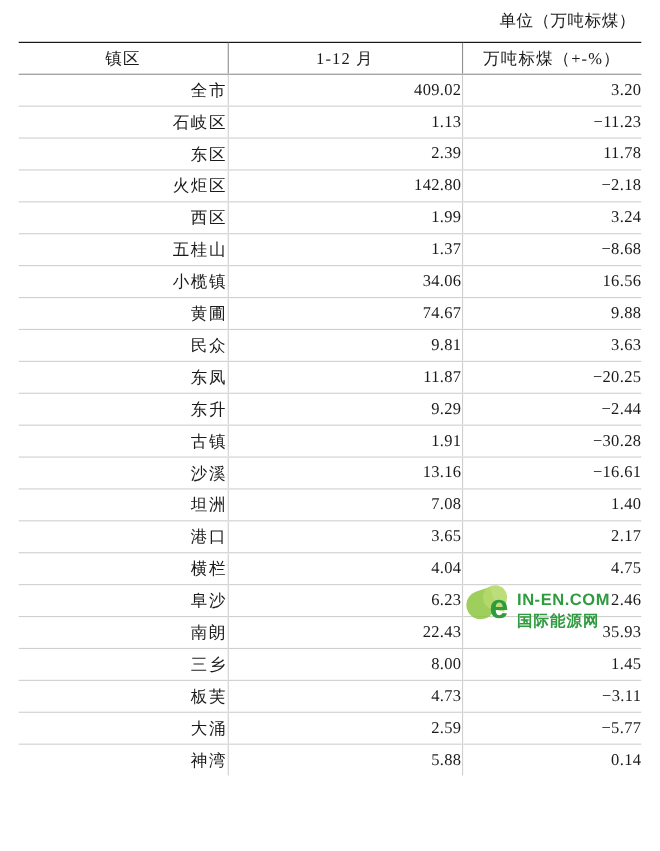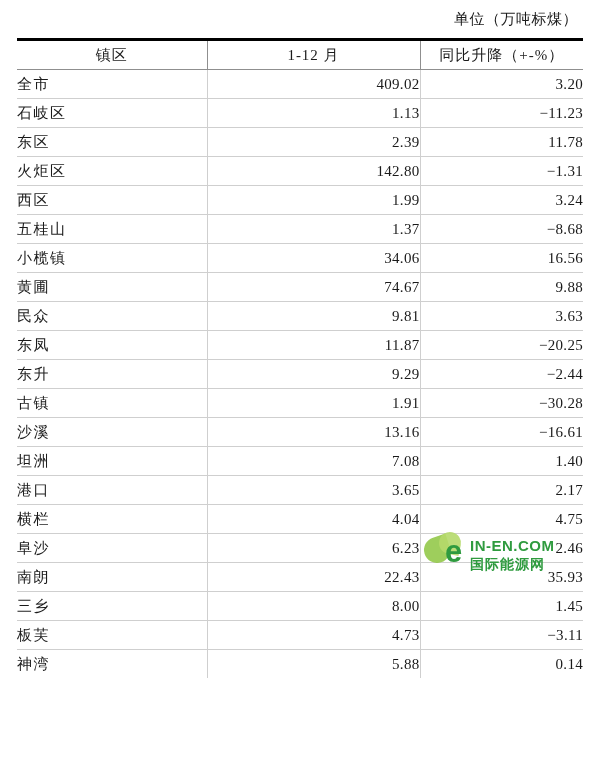--- a/index.html
+++ b/index.html
@@ -45,31 +45,31 @@
   table.data-table th,
   table.data-table td {
     border-bottom: 1px solid #cfcfcf;
     height: 28px;
     font-size: 15px;
     font-weight: normal;
     padding: 0;
     vertical-align: middle;
   }
   table.data-table thead th {
-    border-top: 3px solid #000000;
+    border-top: 1px solid #000000;
     border-bottom: 1px solid #8f8f8f;
     text-align: center;
     letter-spacing: 1px;
   }
   table.data-table thead th.col-region { }
   table.data-table .vline-left { border-left: 1px solid #cfcfcf; }
   table.data-table thead th.vline-left { border-left: 1px solid #8f8f8f; }
 
   td.region {
-    text-align: left;
+    text-align: right;
     letter-spacing: 1.5px;
   }
   td.num {
     text-align: right;
     padding-right: 34px;
     font-family: Liberation Serif, serif;
     letter-spacing: 0.3px;
   }
   tbody tr:last-child td {
     border-bottom: none;
@@ -147,21 +147,21 @@
   <table class="data-table">
     <colgroup>
       <col class="c0">
       <col class="c1">
       <col class="c2">
     </colgroup>
     <thead>
       <tr>
         <th class="col-region">镇区</th>
         <th class="vline-left">1-12 月</th>
-        <th class="vline-left">同比升降（+-%）</th>
+        <th class="vline-left">万吨标煤（+-%）</th>
       </tr>
     </thead>
     <tbody id="table-body">
         <tr>
           <td class="region">全市</td>
           <td class="num vline-left">409.02</td>
           <td class="num vline-left">3.20</td>
         </tr>
         <tr>
           <td class="region">石岐区</td>
@@ -169,21 +169,21 @@
           <td class="num vline-left">−11.23</td>
         </tr>
         <tr>
           <td class="region">东区</td>
           <td class="num vline-left">2.39</td>
           <td class="num vline-left">11.78</td>
         </tr>
         <tr>
           <td class="region">火炬区</td>
           <td class="num vline-left">142.80</td>
-          <td class="num vline-left">−1.31</td>
+          <td class="num vline-left">−2.18</td>
         </tr>
         <tr>
           <td class="region">西区</td>
           <td class="num vline-left">1.99</td>
           <td class="num vline-left">3.24</td>
         </tr>
         <tr>
           <td class="region">五桂山</td>
           <td class="num vline-left">1.37</td>
           <td class="num vline-left">−8.68</td>
@@ -250,20 +250,25 @@
         </tr>
         <tr>
           <td class="region">三乡</td>
           <td class="num vline-left">8.00</td>
           <td class="num vline-left">1.45</td>
         </tr>
         <tr>
           <td class="region">板芙</td>
           <td class="num vline-left">4.73</td>
           <td class="num vline-left">−3.11</td>
+        </tr>
+        <tr>
+          <td class="region">大涌</td>
+          <td class="num vline-left">2.59</td>
+          <td class="num vline-left">−5.77</td>
         </tr>
         <tr>
           <td class="region">神湾</td>
           <td class="num vline-left">5.88</td>
           <td class="num vline-left">0.14</td>
         </tr>
       </tbody>
   </table>
 
   <div class="watermark">

